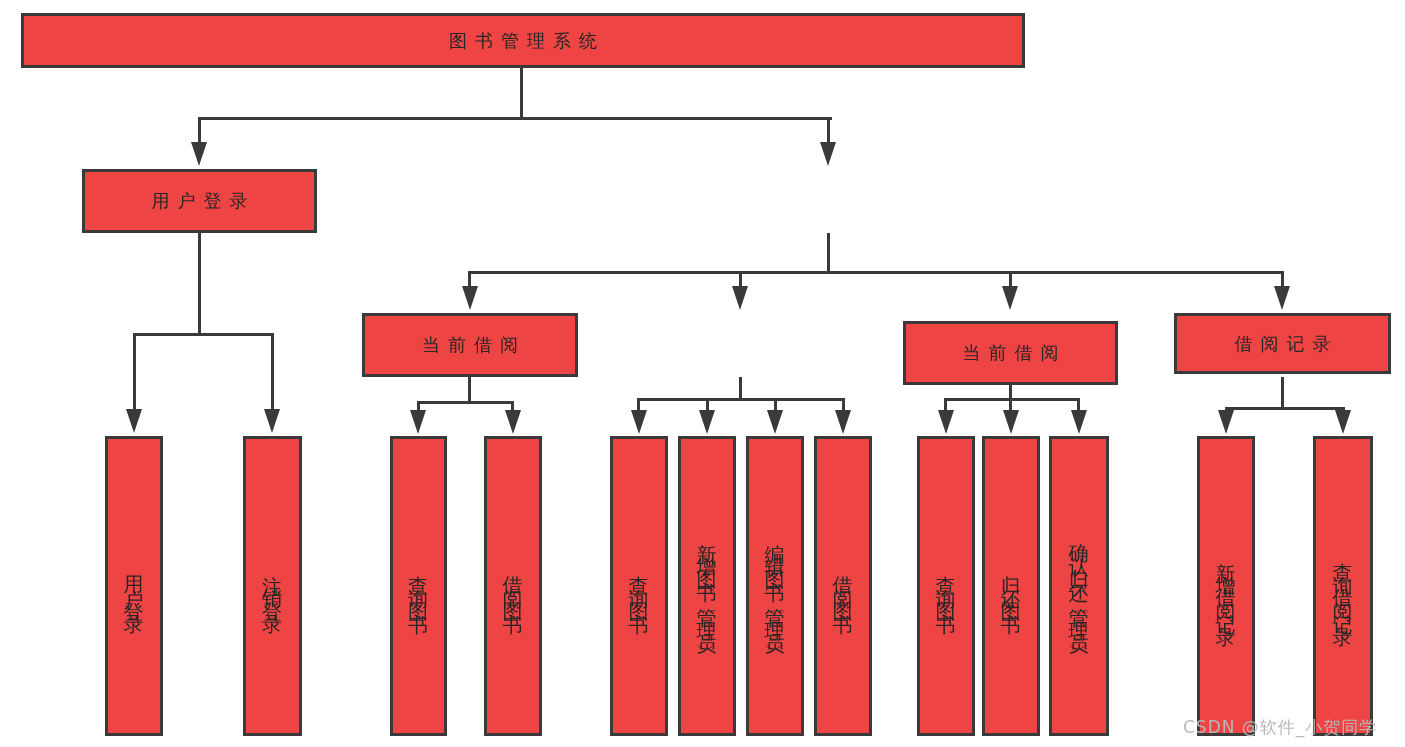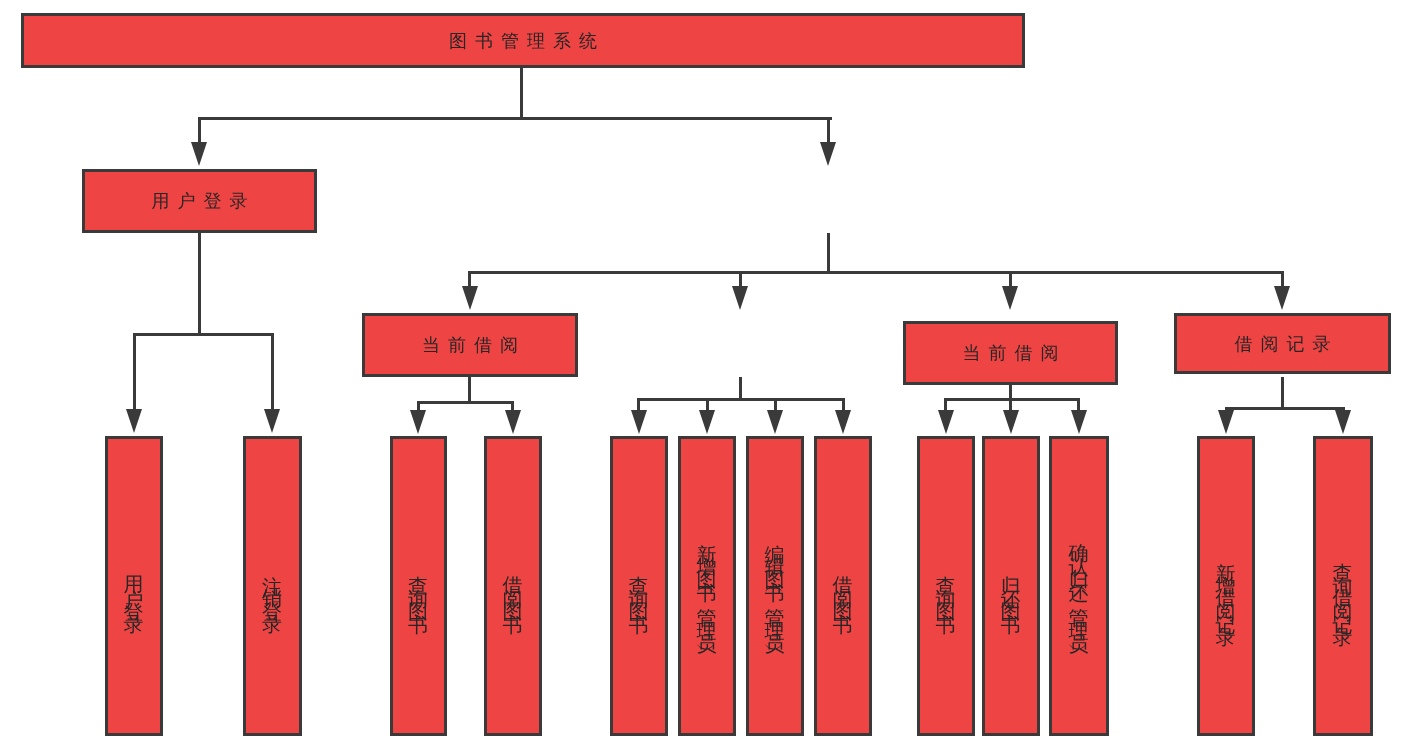--- a/index.html
+++ b/index.html
@@ -211,13 +211,14 @@
   <div class="box vbox leaf" id="l-bb-edit">编辑图书（管理员）</div>
   <div class="box vbox leaf" id="l-bb-borrow">借阅图书</div>
 
   <div class="box vbox leaf" id="l-cb-query">查询图书</div>
   <div class="box vbox leaf" id="l-cb-return">归还图书</div>
   <div class="box vbox leaf" id="l-cb-confirm">确认归还（管理员）</div>
 
   <div class="box vbox leaf" id="l-br-add">新增借阅记录</div>
   <div class="box vbox leaf" id="l-br-query">查询借阅记录</div>
 
+  <div id="watermark">CSDN @软件_小贺同学</div>
 </div>
 
 </body></html>

